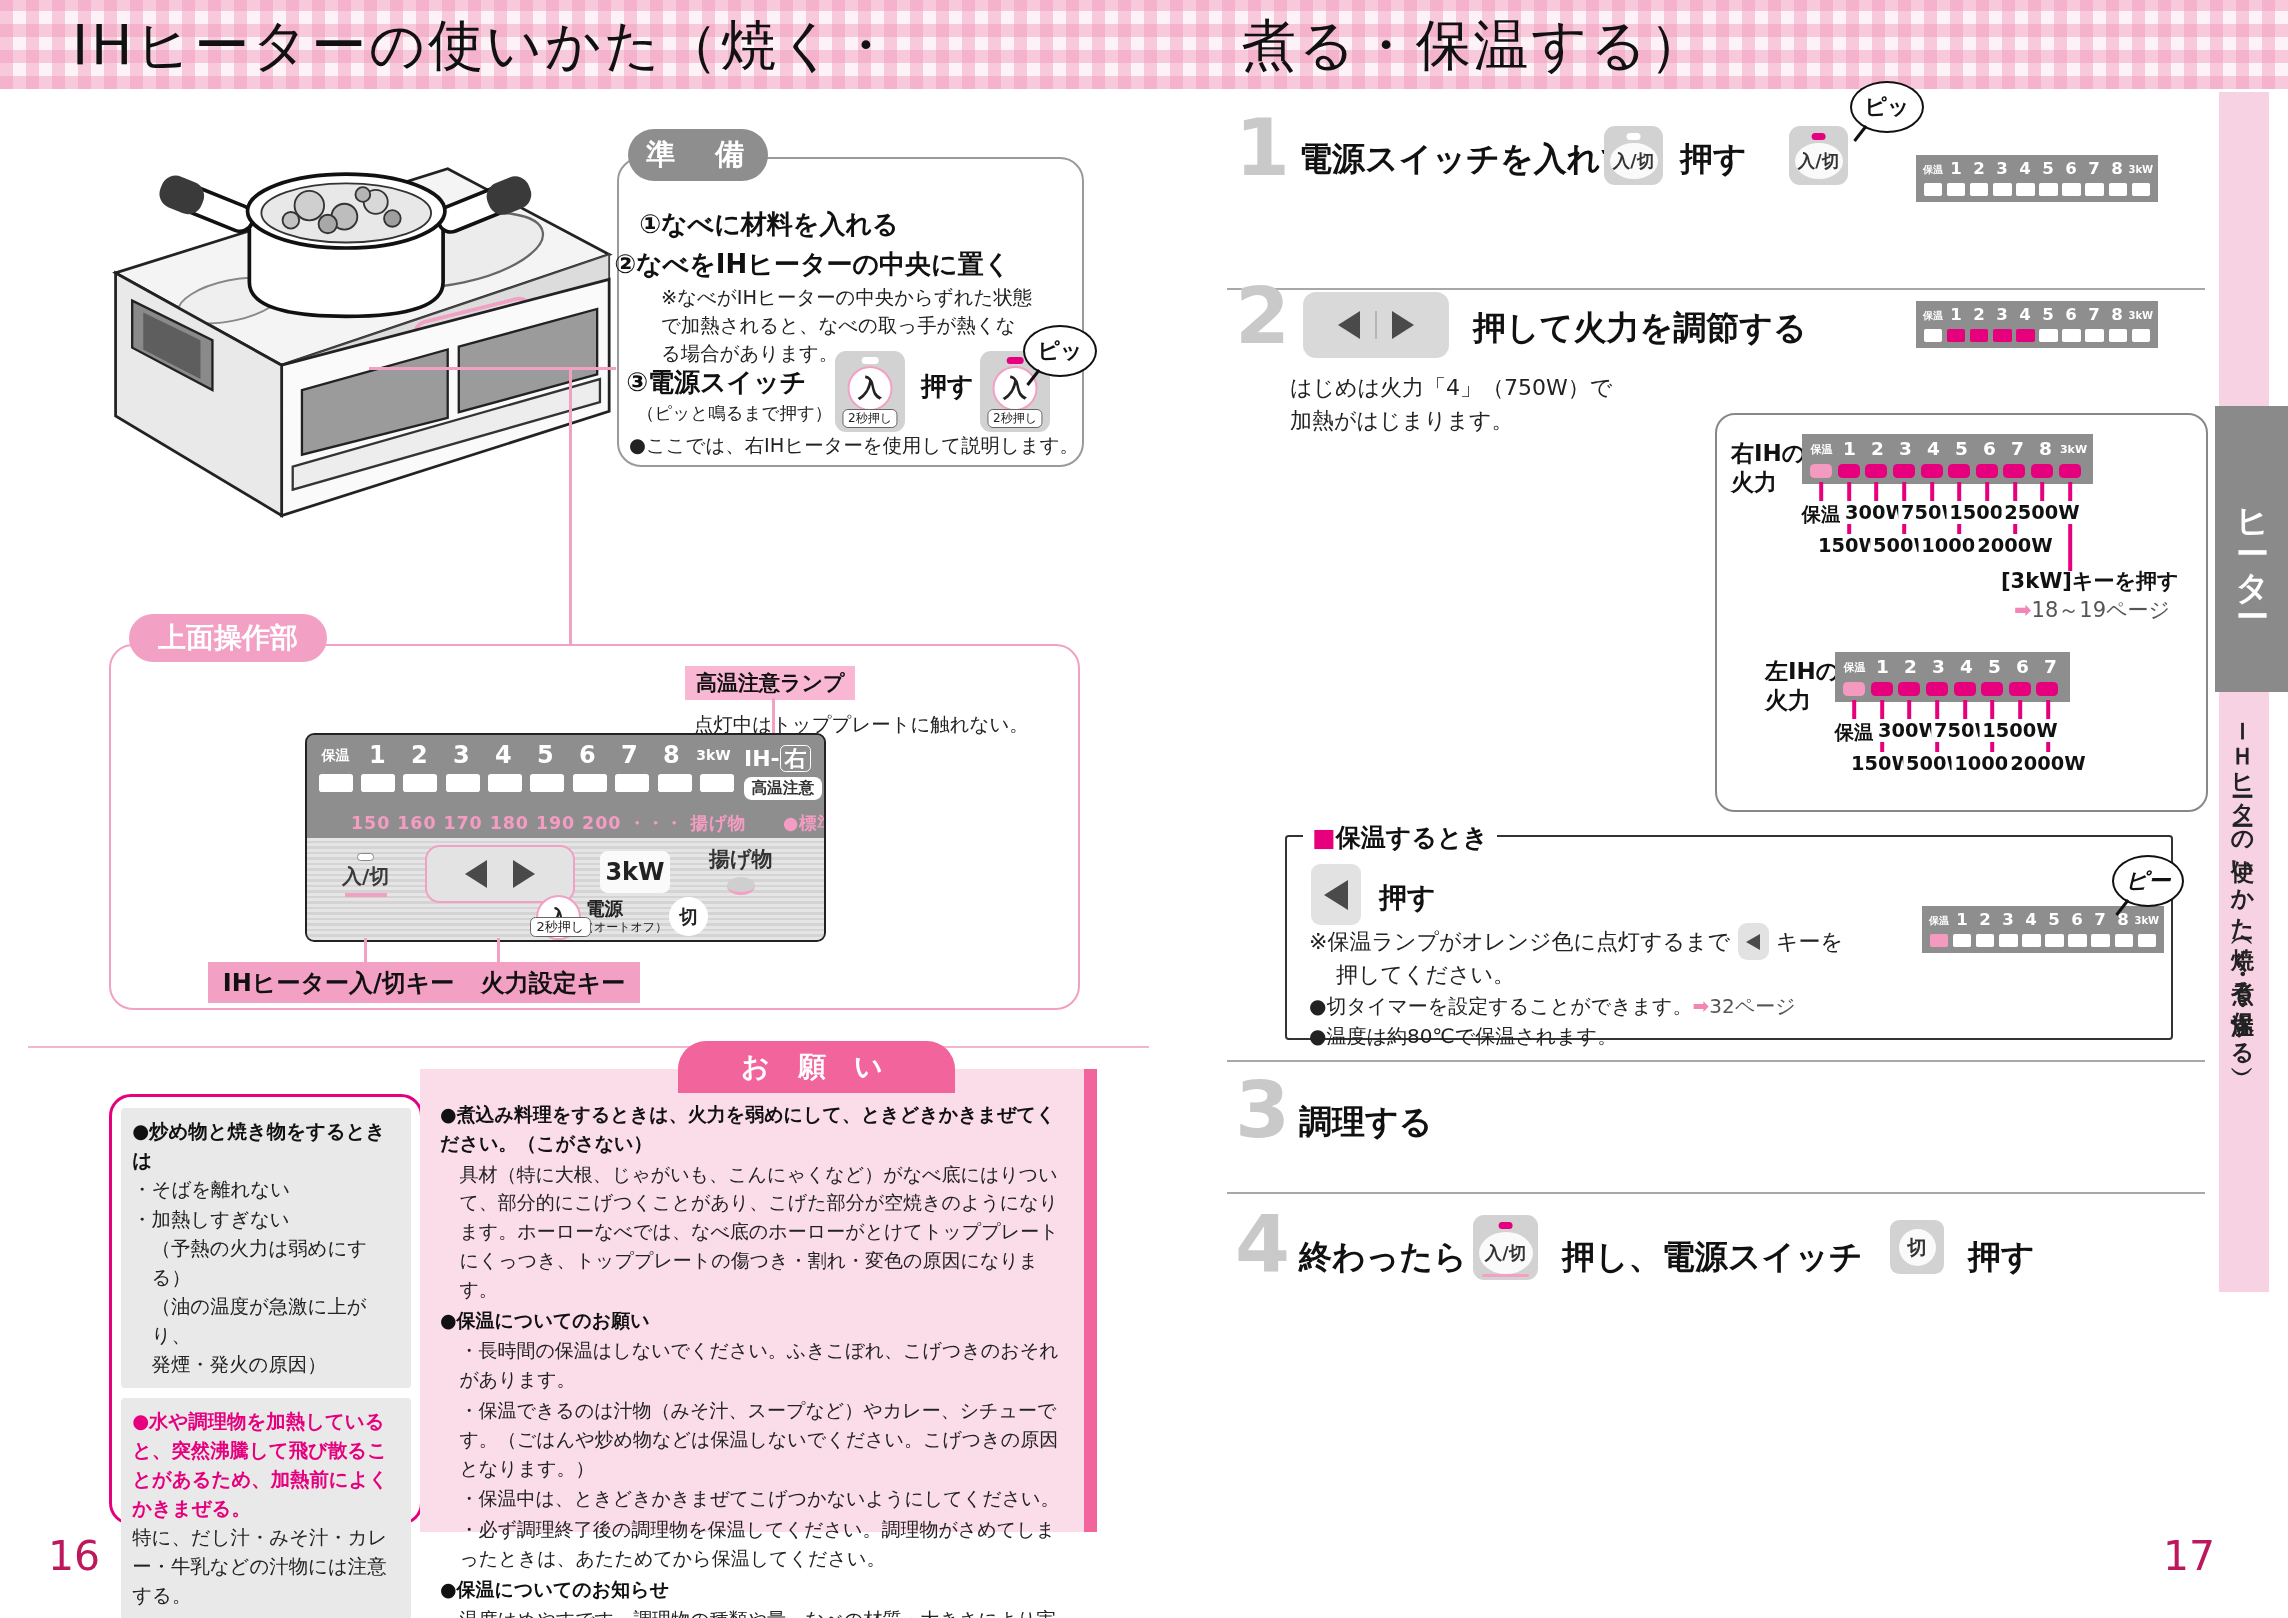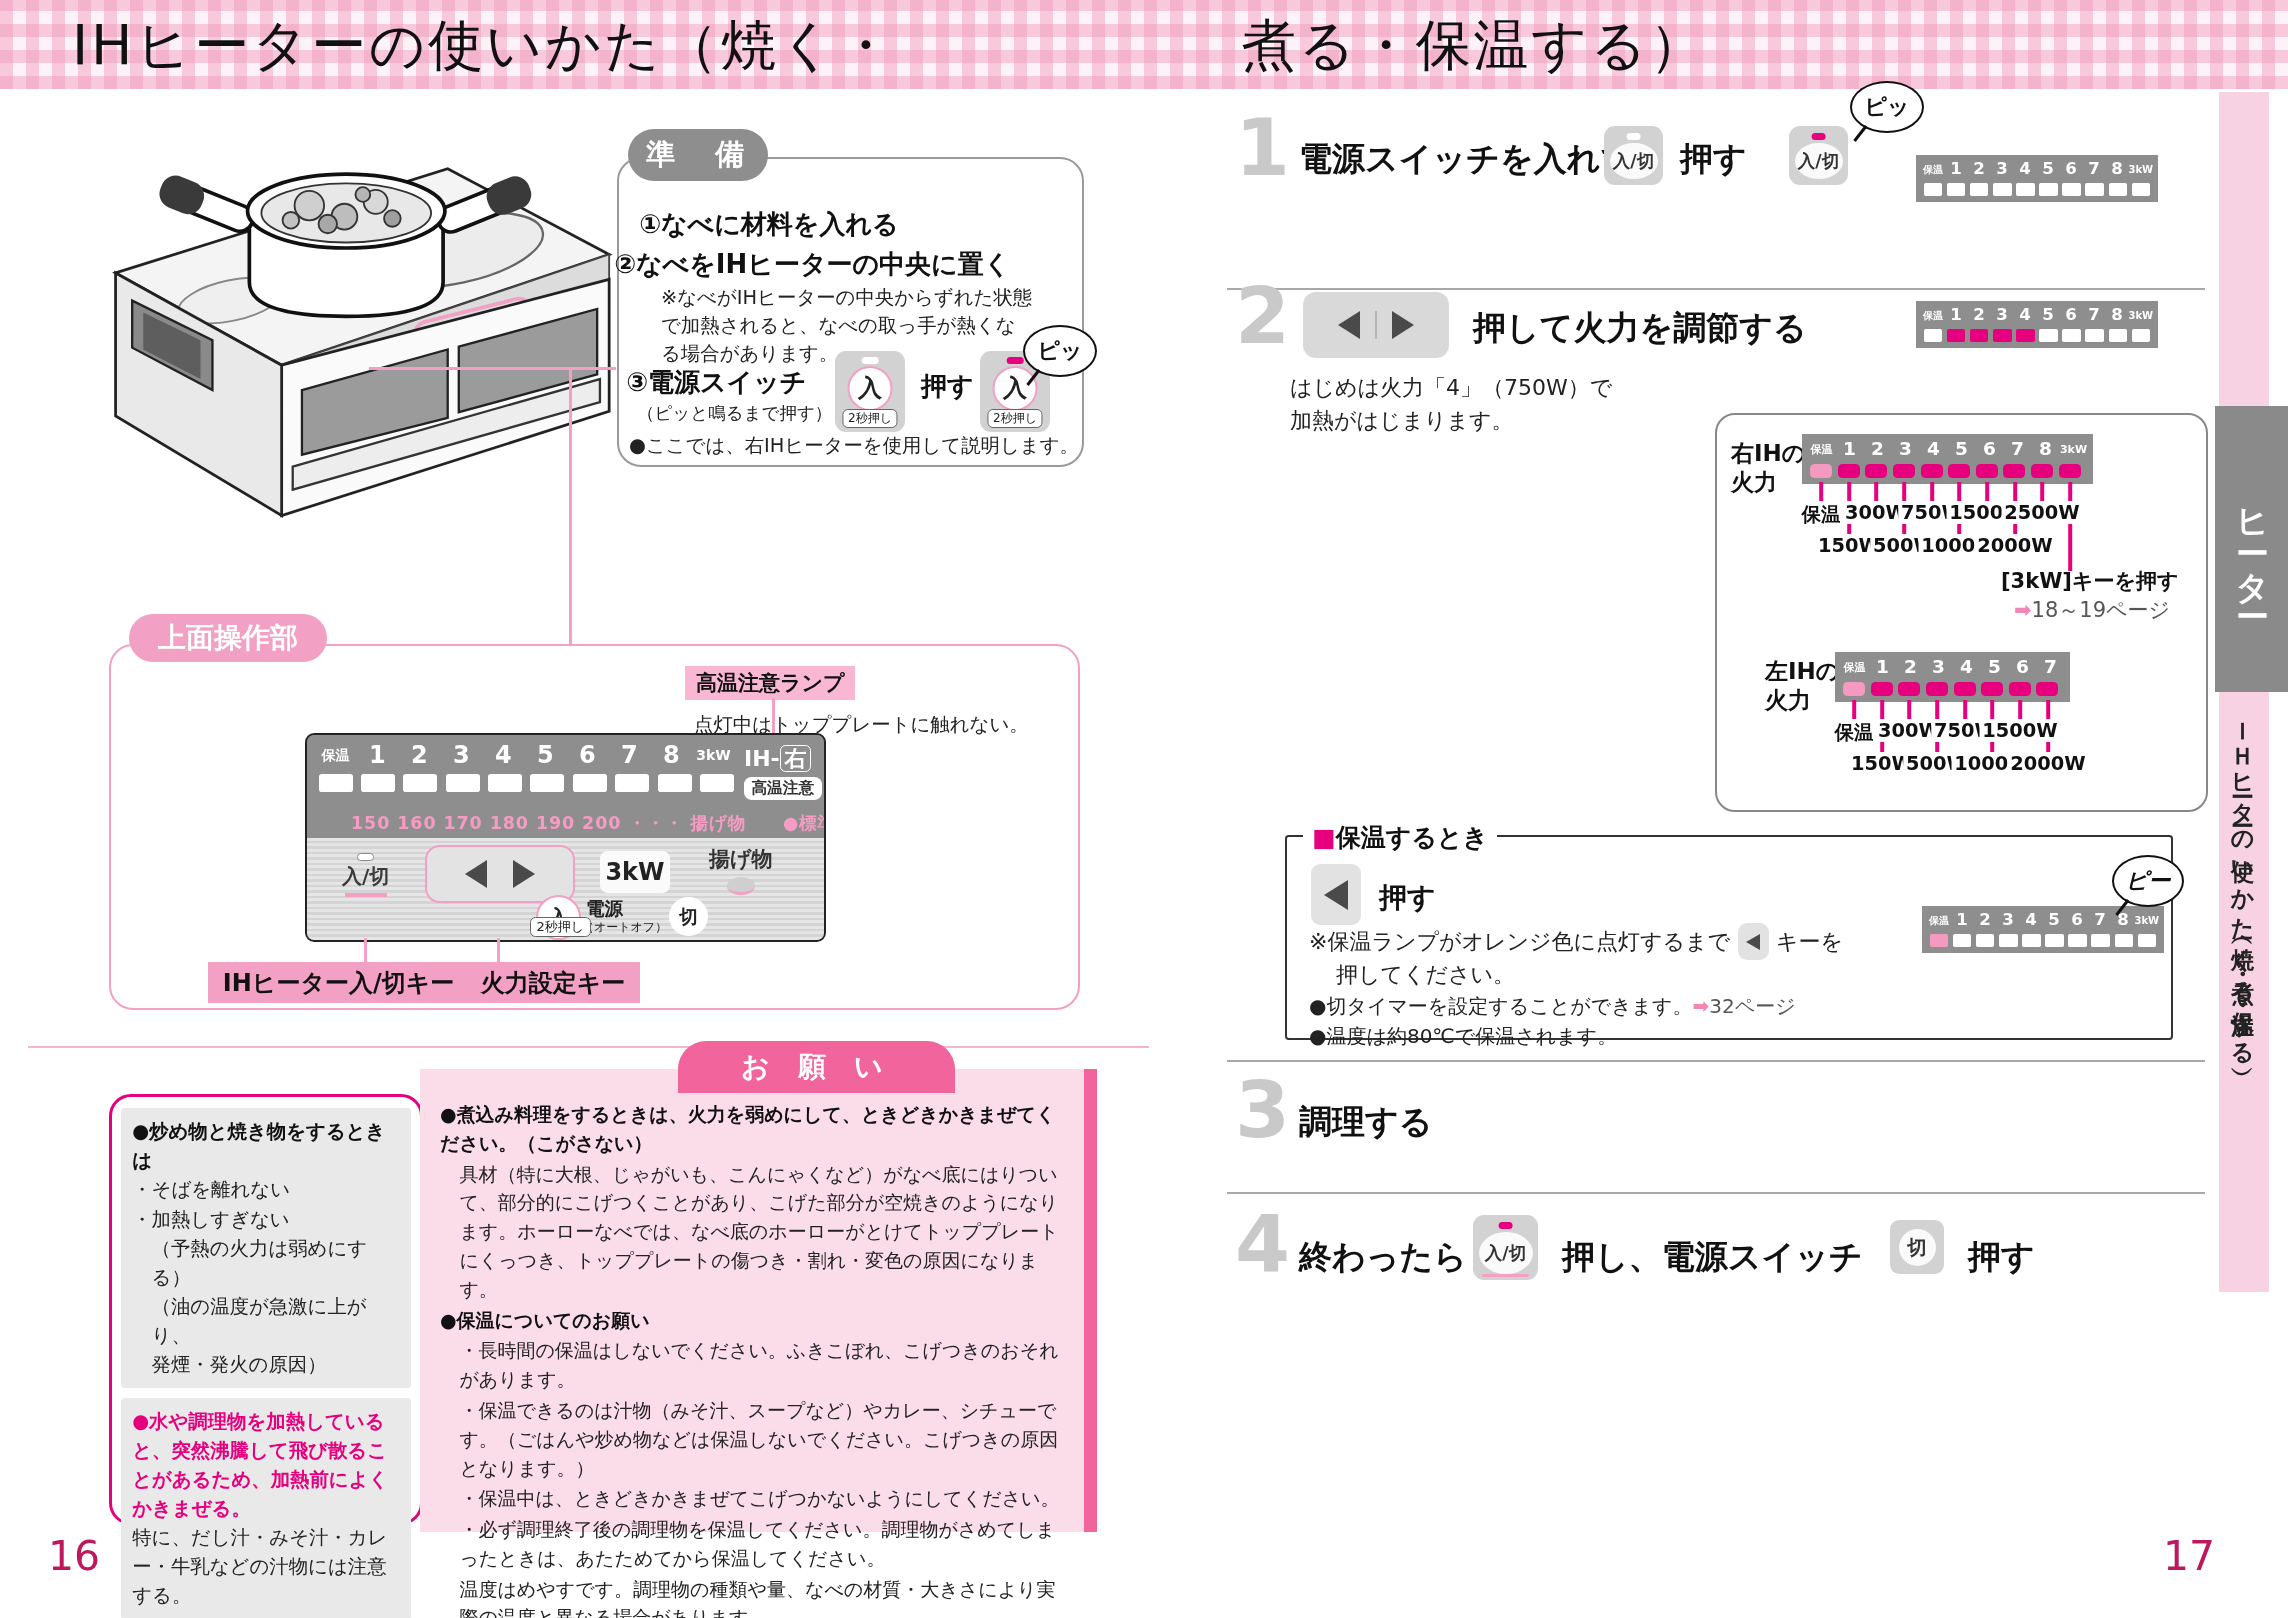--- a/index.html
+++ b/index.html
@@ -343,20 +343,21 @@
 <div class="abs req-box" style="left:420px;top:1069px;width:677px;height:463px;">
   <div class="req-stripe"></div>
   <div class="req-text" style="padding:31px 28px 0 20px;">
     <p class="h">●煮込み料理をするときは、火力を弱めにして、ときどきかきまぜてください。（こがさない）</p>
     <p class="ind">具材（特に大根、じゃがいも、こんにゃくなど）がなべ底にはりついて、部分的にこげつくことがあり、こげた部分が空焼きのようになります。ホーローなべでは、なべ底のホーローがとけてトッププレートにくっつき、トッププレートの傷つき・割れ・変色の原因になります。</p>
     <p class="h">●保温についてのお願い</p>
     <p class="ind">・長時間の保温はしないでください。ふきこぼれ、こげつきのおそれがあります。</p>
     <p class="ind">・保温できるのは汁物（みそ汁、スープなど）やカレー、シチューです。（ごはんや炒め物などは保温しないでください。こげつきの原因となります。）</p>
     <p class="ind">・保温中は、ときどきかきまぜてこげつかないようにしてください。</p>
     <p class="ind">・必ず調理終了後の調理物を保温してください。調理物がさめてしまったときは、あたためてから保温してください。</p>
+    <p class="h">●保温についてのお知らせ</p>
     <p class="ind">温度はめやすです。調理物の種類や量、なべの材質・大きさにより実際の温度と異なる場合があります。</p>
   </div>
 </div>
 
 <div class="abs page-num" style="left:48px;top:1532px;">16</div>
 
 <div class="abs big-step-num" style="left:1235px;top:109px;">1</div>
 <div class="abs step-text" style="left:1299px;top:137px;">電源スイッチを入れて</div>
 <div class="abs onoff-key" style="left:1604px;top:126px;">
   <span class="dot"></span>

